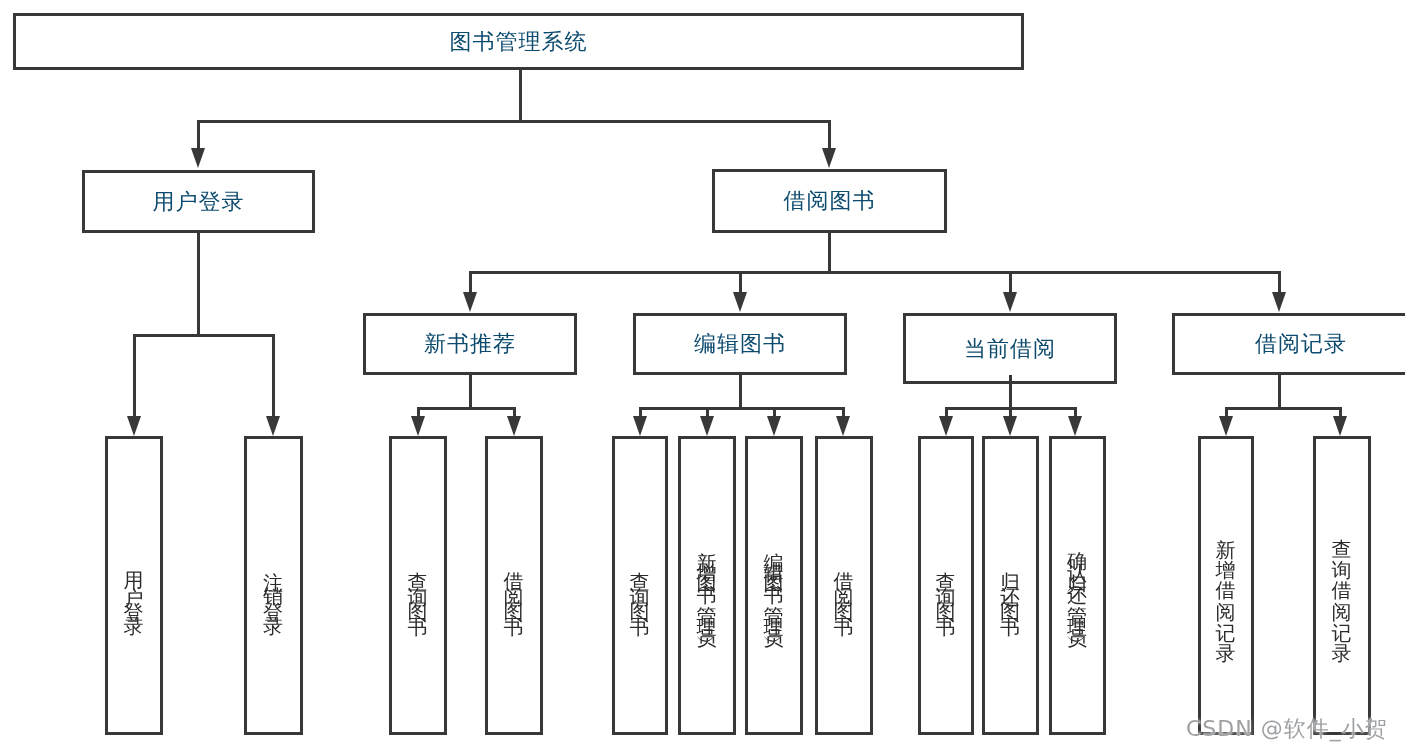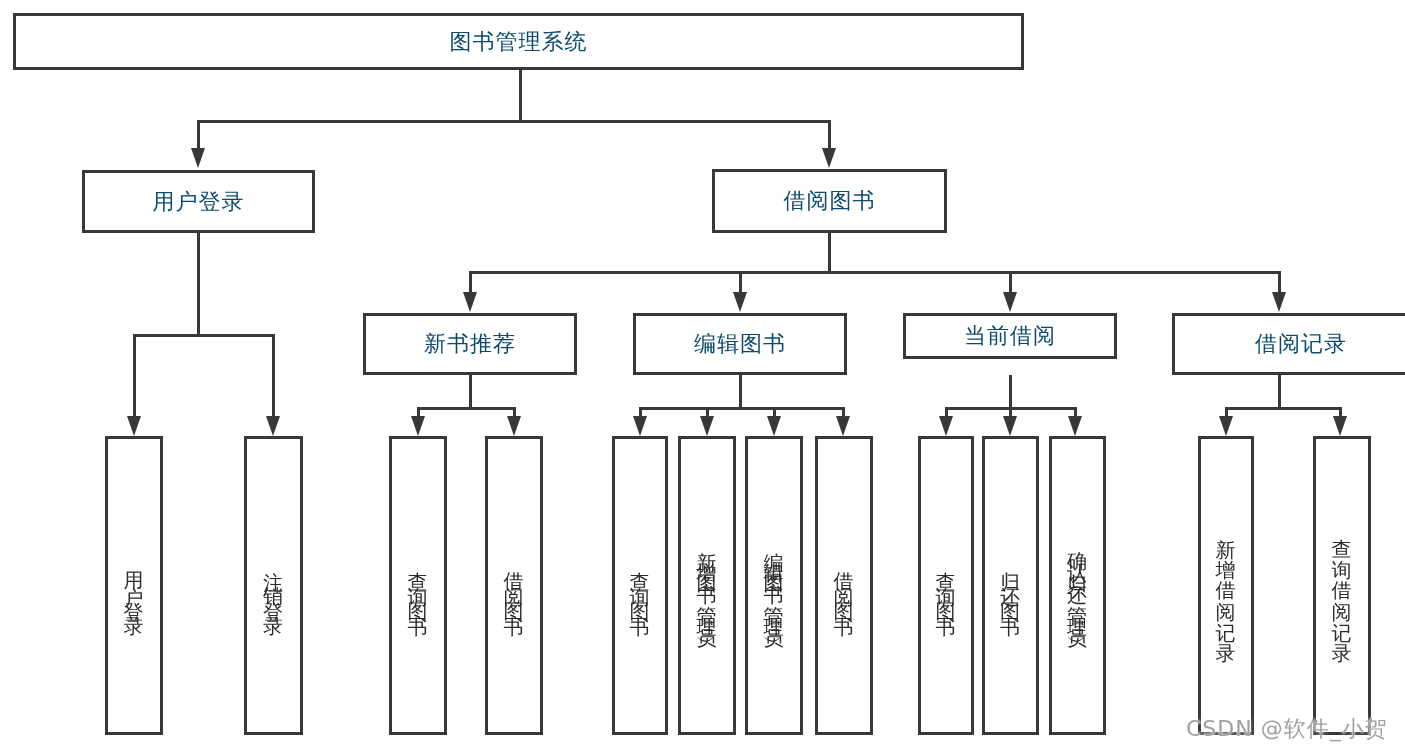--- a/index.html
+++ b/index.html
@@ -55,21 +55,21 @@
   <div class="nh" style="left:712px;top:169px;width:235px;height:64px">
     <span class="lbl">借阅图书</span>
   </div>
 
   <div class="nh" style="left:363px;top:313px;width:214px;height:62px">
     <span class="lbl">新书推荐</span>
   </div>
   <div class="nh" style="left:633px;top:313px;width:214px;height:62px">
     <span class="lbl">编辑图书</span>
   </div>
-  <div class="nh" style="left:903px;top:313px;width:214px;height:46px">
+  <div class="nh" style="left:903px;top:313px;width:214px;height:71px">
     <span class="lbl">当前借阅</span>
   </div>
   <div class="nh" style="left:1172px;top:313px;width:258px;height:62px">
     <span class="lbl">借阅记录</span>
   </div>
 
   <div class="nv" style="left:105px;top:436px;width:58px">
     <span class="vtext sp4">用户登录</span>
   </div>
   <div class="nv" style="left:244px;top:436px;width:59px">

